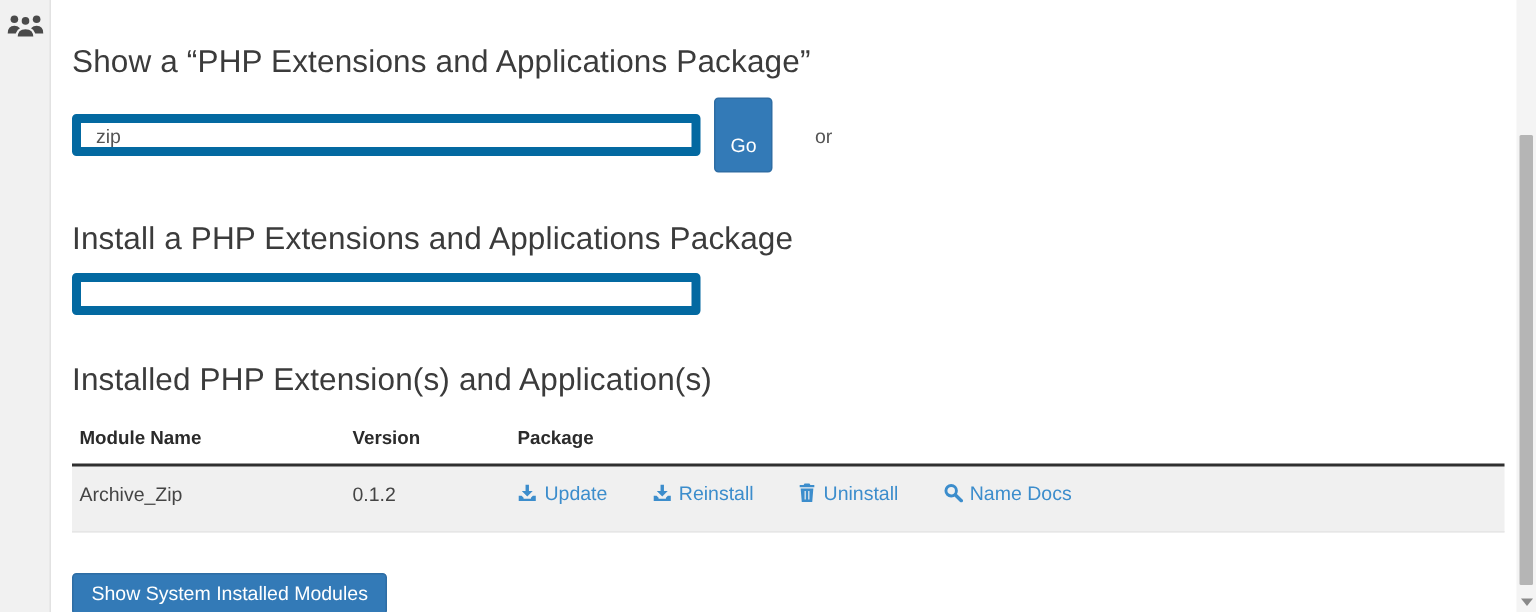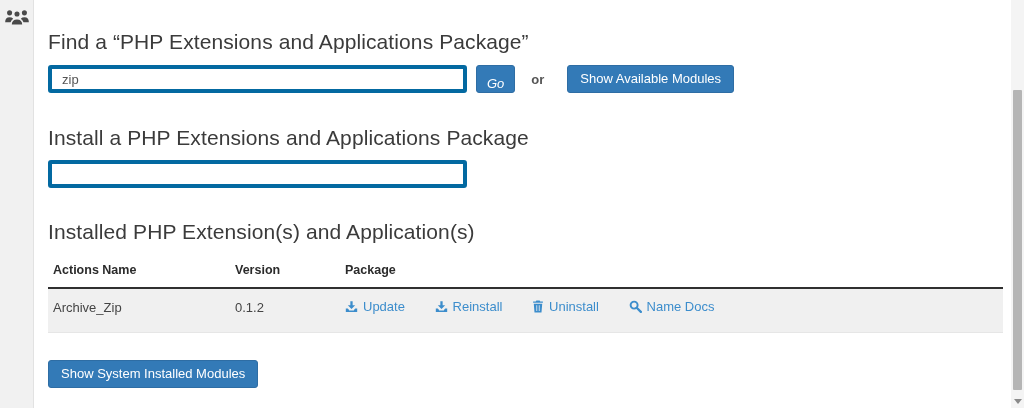--- a/index.html
+++ b/index.html
@@ -35,43 +35,43 @@
   }
   .find-section { margin-top: 30px; }
   .find-section .form-row { margin-top: 11px; }
   .install-section { margin-top: 33px; }
   .install-section .form-row { margin-top: 10px; }
   .installed-section { margin-top: 32px; }
 
   .form-row { display: flex; align-items: center; }
   .text-input {
     width: 419px; height: 28px;
-    border: 4px solid #0369a1;
+    border: 6px solid #0369a1;
     border-radius: 3px;
     padding: 0 10px;
     font-size: 13px;
     color: #555;
     font-family: "Liberation Sans", sans-serif;
     outline: none;
     background: #fff;
   }
   .btn {
     background: #337ab7;
     border: 1px solid #2e6da4;
     color: #fff;
     font-size: 13px;
     font-family: "Liberation Sans", sans-serif;
     border-radius: 3px;
     padding: 6px 12px;
     cursor: pointer;
     line-height: 14px;
     white-space: nowrap;
   }
-  .btn-go { margin-left: 9px; height: 28px; padding: 11px 10px; font-style: italic; }
-  .or-label { color: #555; font-size: 13px; margin: 0 23px 0 16px; font-weight: bold; }
+  .btn-go { margin-left: 9px; height: 28px; padding: 24px 10px; }
+  .or-label { color: #555; font-size: 13px; margin: 0 23px 0 28px; }
   .btn-install { margin-left: 9px; height: 28px; }
   .btn-system { margin-top: 27px; }
 
   
   .modules-table {
     width: 100%;
     border-collapse: collapse;
     margin-top: 11px;
     font-size: 13px;
   }
@@ -172,43 +172,42 @@
     <g fill="#4a4a4a" stroke="#f1f1f1" stroke-width="1.4">
       <circle cx="12" cy="5.6" r="3.1"></circle>
       <path d="M6.3 16.2 Q6.3 10.2 12 10.2 Q17.7 10.2 17.7 16.2 Z"></path>
     </g>
   </svg>
 </div>
 
 <div class="main">
 
   <section class="find-section">
-    <h1 class="section-title">Find a “PHP Extensions and Applications Package”</h1>
+    <h1 class="section-title">Show a “PHP Extensions and Applications Package”</h1>
     <div class="form-row">
       <input type="text" class="text-input" value="zip" style="">
       <button class="btn btn-go">Go</button>
       <span class="or-label">or</span>
-      <button class="btn">Show Available Modules</button>
     </div>
   </section>
 
   <section class="install-section">
     <h1 class="section-title">Install a PHP Extensions and Applications Package</h1>
     <div class="form-row">
       <input type="text" class="text-input" value="" style="">
     </div>
   </section>
 
   <section class="installed-section">
     <h1 class="section-title">Installed PHP Extension(s) and Application(s)</h1>
 
     <table class="modules-table">
       <thead>
         <tr>
-          <th class="col-module">Actions Name</th>
+          <th class="col-module">Module Name</th>
           <th class="col-version">Version</th>
           <th>Package</th>
         </tr>
       </thead>
       <tbody>
         <tr>
           <td>Archive_Zip</td>
           <td>0.1.2</td>
           <td class="actions-cell">
             <a>

